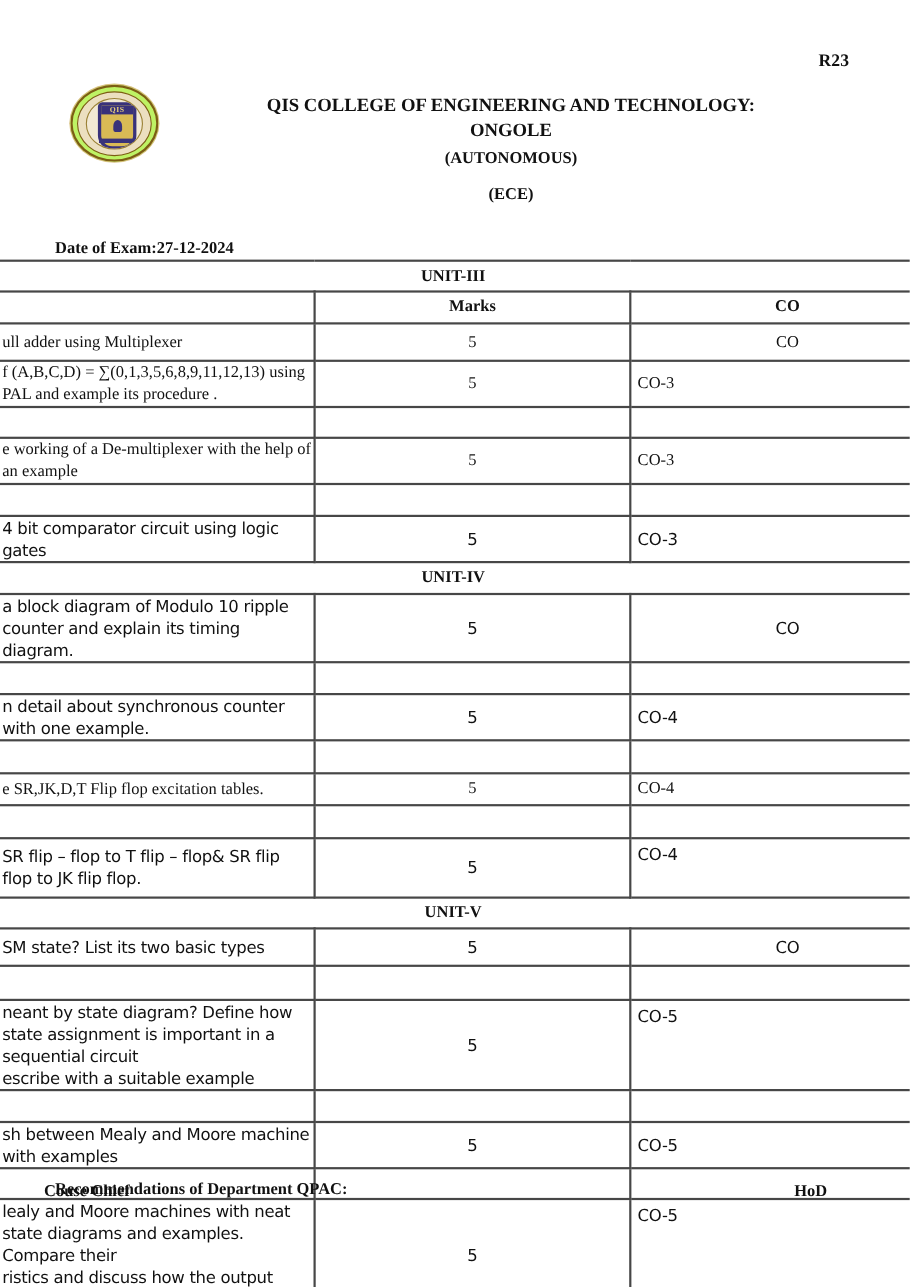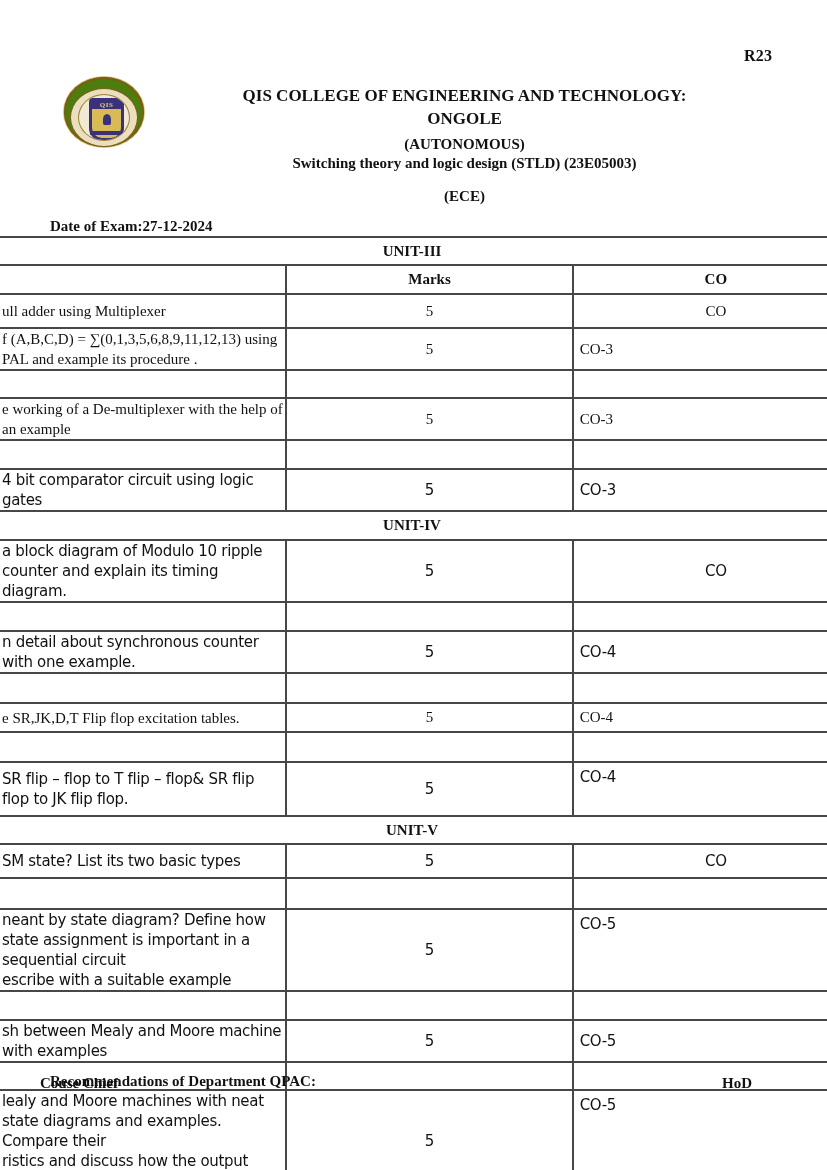--- a/index.html
+++ b/index.html
@@ -14,23 +14,23 @@
   .doc{position:absolute;inset:0;}
 
   
   .reg-code{
     position:absolute;top:47px;left:744px;
     font-weight:bold;font-size:16px;letter-spacing:.2px;
   }
   .logo{
     position:absolute;left:64px;top:77px;width:80px;height:70px;
     border-radius:50%;
-    background:#4d7c0f;
+    background:#bef264;
     box-shadow:inset 0 0 0 2px #7c5d14, 0 0 0 1px #d8c180;
-    display:flex;align-items:flex-end;justify-content:center;
+    display:flex;align-items:center;justify-content:center;
   }
   .logo-band{
     width:66px;height:57px;border-radius:50%;
     background:#ecdfc0;border:1px solid #7c5d14;
     display:flex;align-items:center;justify-content:center;
   }
   .logo-core{
     width:50px;height:45px;border-radius:50%;
     background:#f2e9d4;border:1px solid #9a8034;
     position:relative;overflow:hidden;
@@ -122,21 +122,20 @@
           <span class="banner"></span>
         </div>
       </div>
     </div>
   </div>
 
   <div class="title-block">
     <div class="title-l1">QIS COLLEGE OF ENGINEERING AND TECHNOLOGY:</div>
     <div class="title-l2">ONGOLE</div>
     <div class="title-l3">(AUTONOMOUS)</div>
-    <div class="title-l4">Switching theory and logic design (STLD) (23E05003)</div>
     <div class="title-l5">(ECE)</div>
   </div>
 
   <div class="exam-date">Date of Exam:27-12-2024</div>
 
   <table class="qtable">
     <tbody id="qtbody">
         <tr style="height: 28px;">
           <td class="unit" colspan="3">UNIT-III</td>
         </tr>

